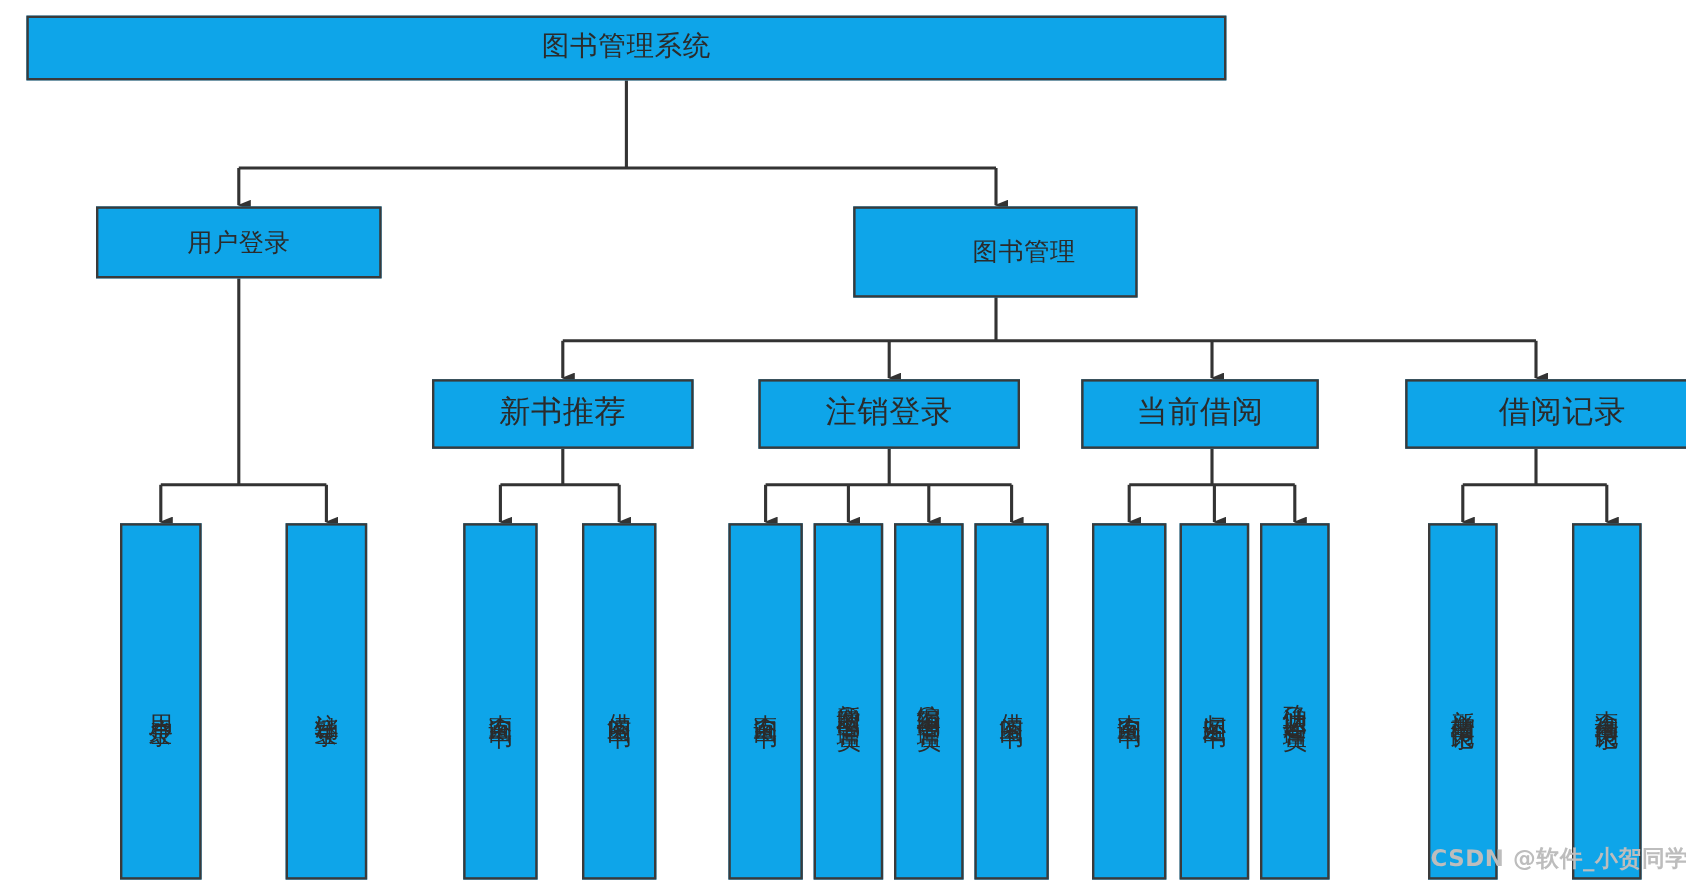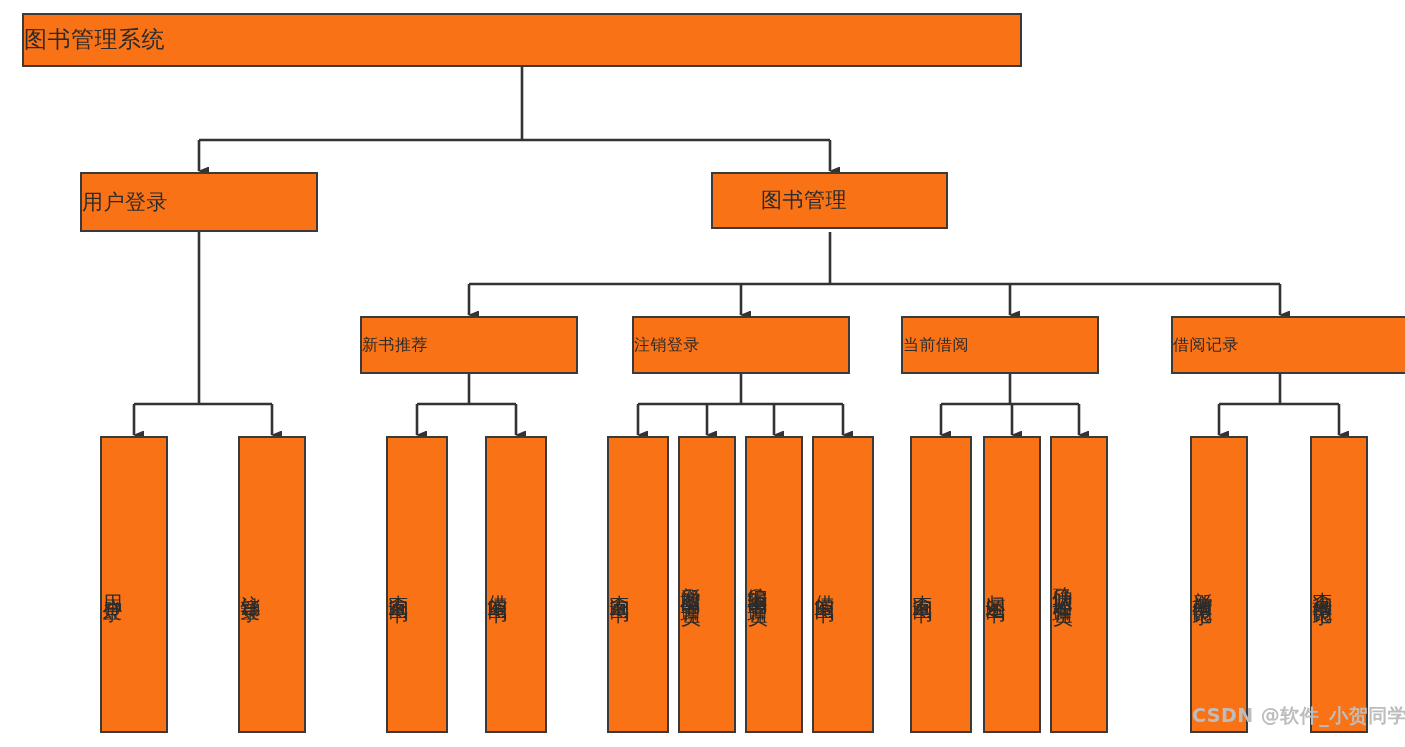--- a/index.html
+++ b/index.html
@@ -23,24 +23,25 @@
     position: absolute;
     left: 0;
     top: 0;
     width: 1405px;
     height: 747px;
     pointer-events: none;
   }
   .node {
     position: absolute;
     box-sizing: border-box;
-    background: #f97316;
+    background: #0ea5e9;
     border: 2px solid #3a3a3a;
     display: flex;
     align-items: center;
+    justify-content: center;
     color: #2b2b2b;
     overflow: hidden;
   }
   .node.horizontal {
     writing-mode: horizontal-tb;
   }
   .node-label {
     display: block;
     text-align: center;
     line-height: 1.28;
@@ -49,21 +50,21 @@
     white-space: nowrap;
   }
   .node.vertical .node-label {
     writing-mode: vertical-rl;
     text-orientation: upright;
     letter-spacing: 3px;
     line-height: 1.05;
   }
   .level-0 { font-size: 23px; }
   .level-1 { font-size: 21px; }
-  .level-2 { font-size: 16px; }
+  .level-2 { font-size: 26px; }
   .level-3 { font-size: 20px; }
   .watermark {
     position: absolute;
     color: #bdbdbd;
     font-size: 19px;
     letter-spacing: 0.5px;
     white-space: nowrap;
     user-select: none;
     font-weight: bold;
   }
@@ -116,21 +117,21 @@
       </g>
   </svg>
 
   <div class="node horizontal level-0" style="left:22px; top:13px; width:1000px; height:54px;">
     <span class="node-label">图书管理系统</span>
   </div>
 
   <div class="node horizontal level-1" style="left:80px; top:172px; width:238px; height:60px;">
     <span class="node-label">用户登录</span>
   </div>
-  <div class="node horizontal level-1" style="left:711px; top:172px; width:237px; height:57px;padding-left:48px;">
+  <div class="node horizontal level-1" style="left:711px; top:172px; width:237px; height:76px;padding-left:48px;">
     <span class="node-label">图书管理</span>
   </div>
 
   <div class="node horizontal level-2" style="left:360px; top:316px; width:218px; height:58px;">
     <span class="node-label">新书推荐</span>
   </div>
   <div class="node horizontal level-2" style="left:632px; top:316px; width:218px; height:58px;">
     <span class="node-label">注销登录</span>
   </div>
   <div class="node horizontal level-2" style="left:901px; top:316px; width:198px; height:58px;">

